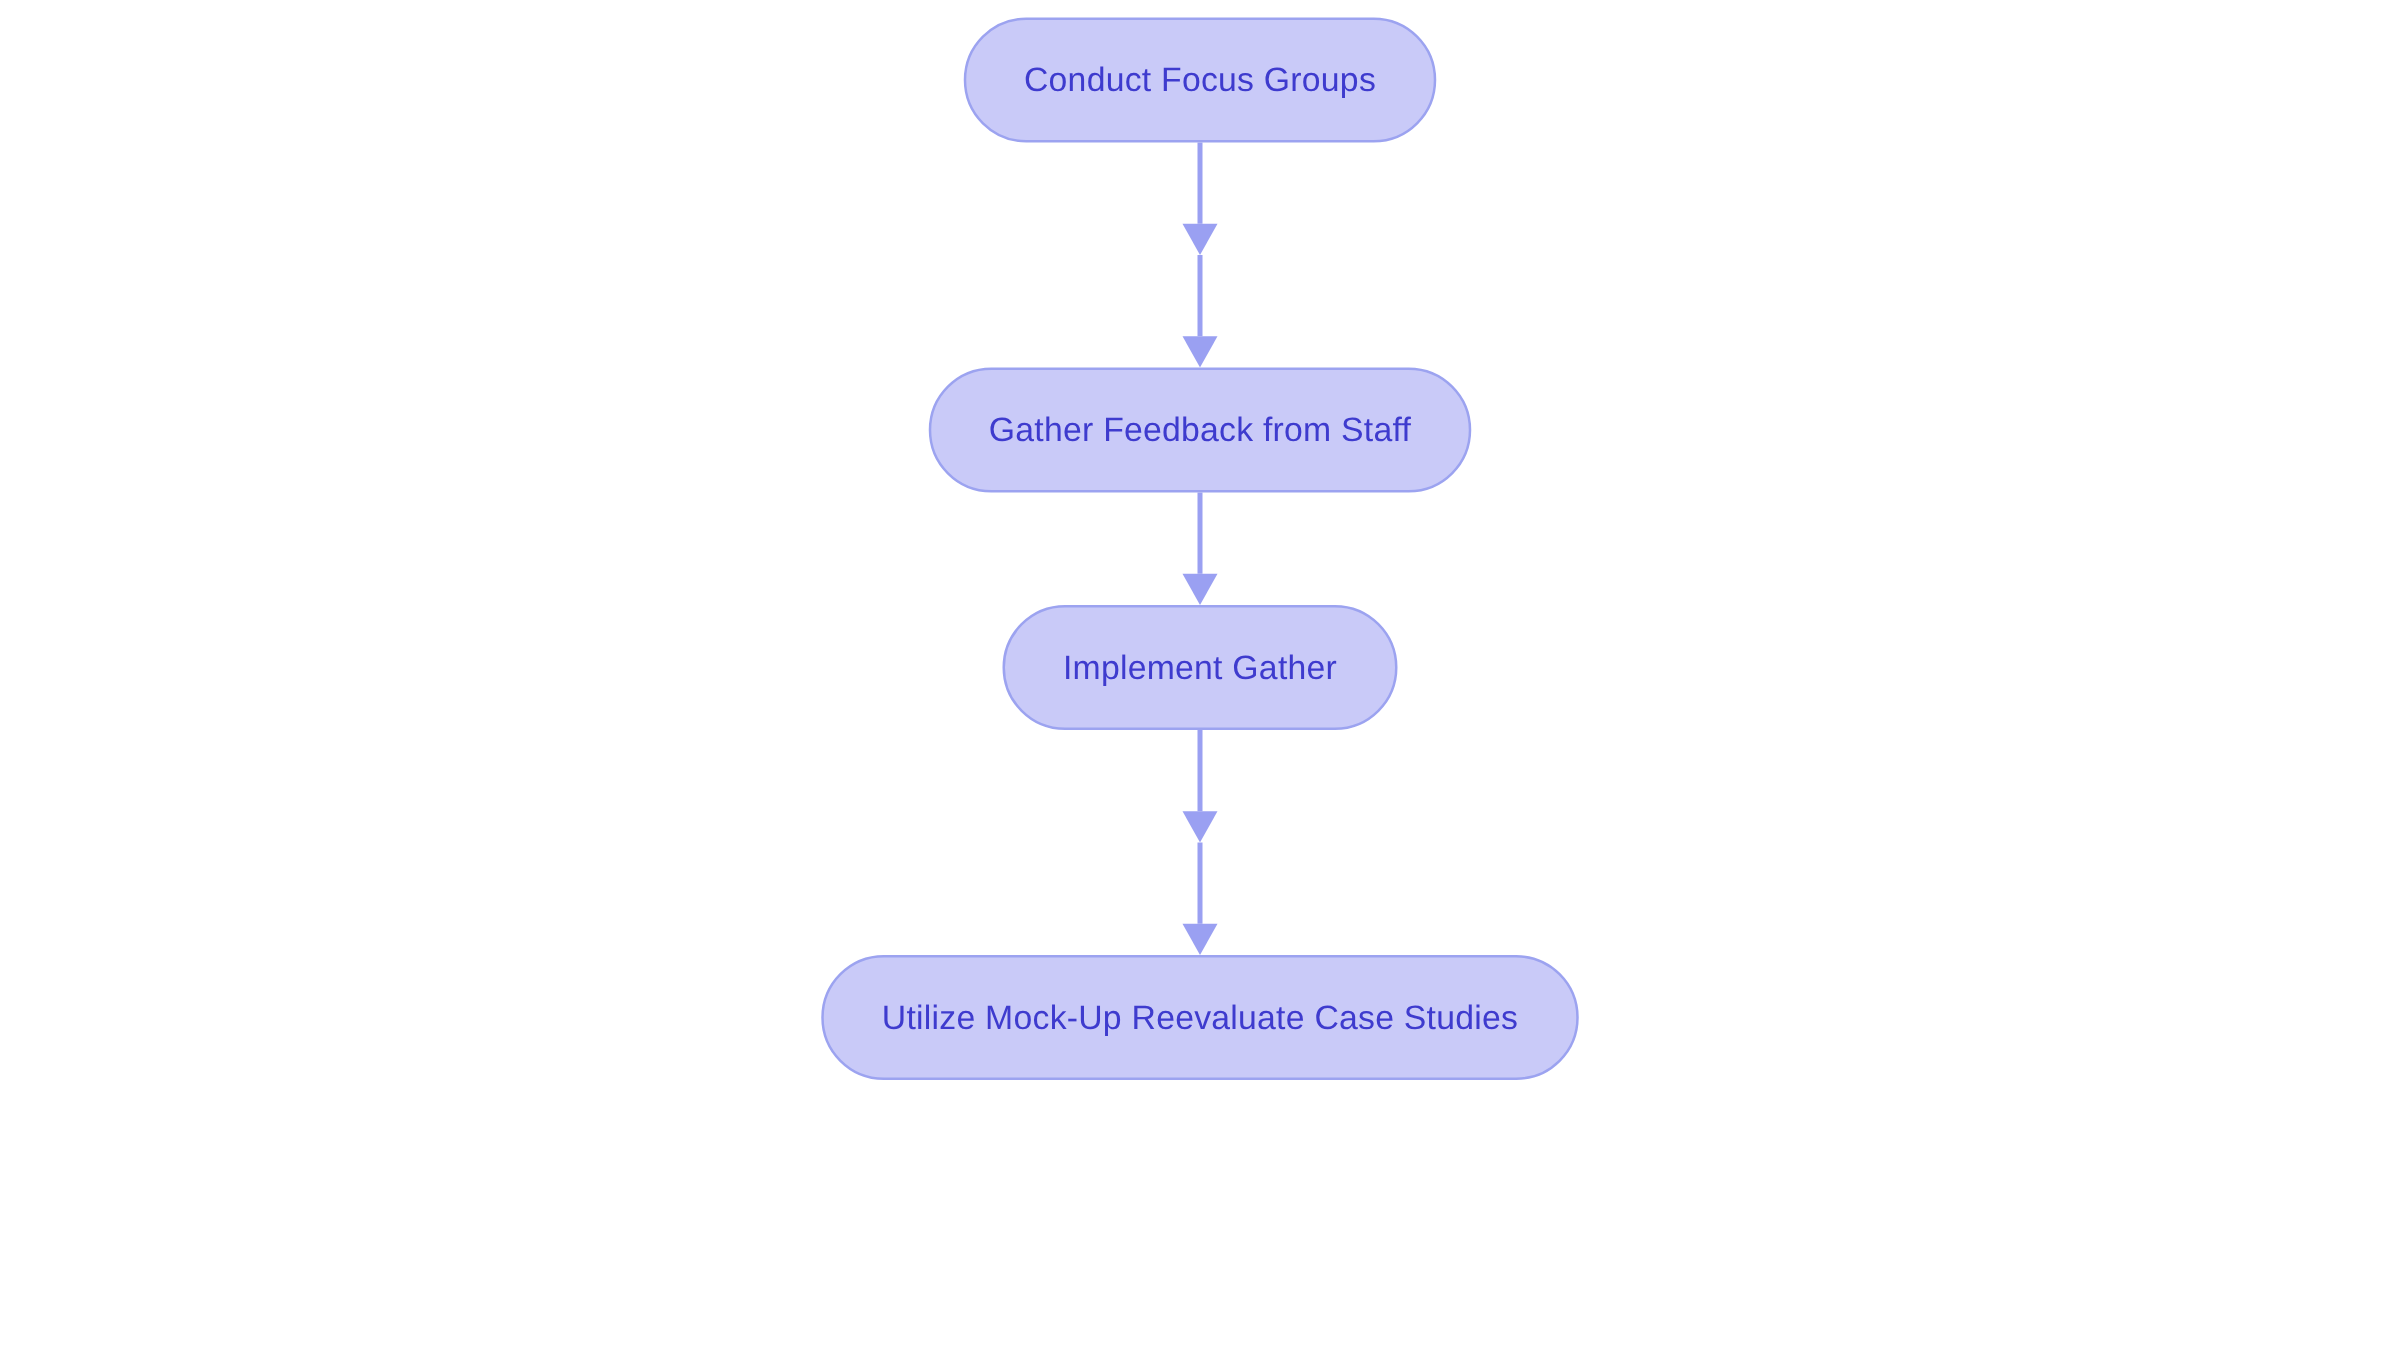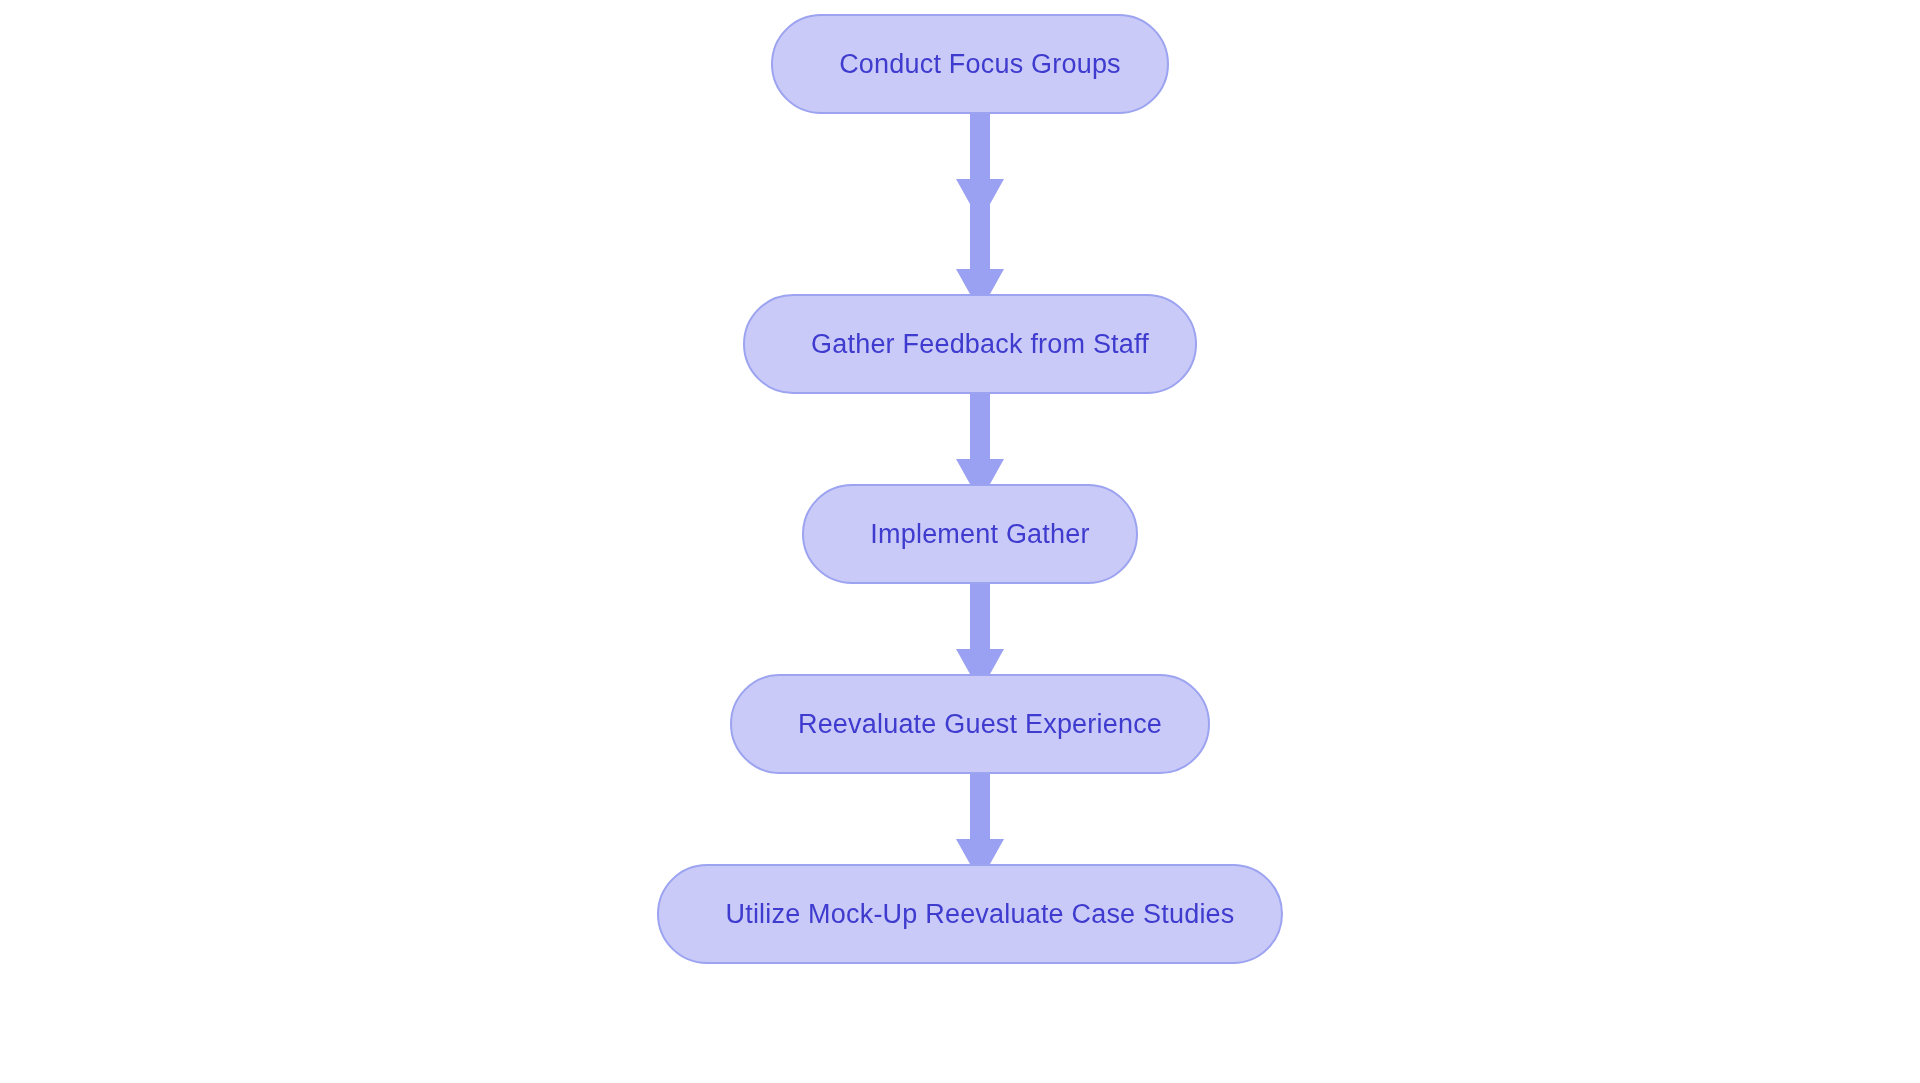--- a/index.html
+++ b/index.html
@@ -2,21 +2,21 @@
 <html style="--page-bg: #ffffff; --node-fill: #c9caf8; --node-border: #9ca3f0; --node-text: #3e3bce; --arrow: #9aa0f2;"><head>
 <meta charset="utf-8">
 <style>
   :root {
     --node-fill: #c9caf8;
     --node-border: #9ca3f0;
     --node-text: #3e3bce;
     --arrow: #9aa0f2;
     --page-bg: #ffffff;
   }
-  * { box-sizing: border-box; padding-left: 20px; }
+  * { box-sizing: border-box; }
   html, body {
     margin: 0;
     padding: 0;
     background: var(--page-bg);
     font-family: "Liberation Sans", "DejaVu Sans", sans-serif;
   }
   .canvas {
     position: relative;
     width: 1920px;
     height: 1083px;
@@ -98,23 +98,20 @@
 
     <div class="node">
       <span>Implement Gather</span>
     </div>
 
     <div class="arrow">
       <div class="shaft"></div>
       <div class="head"></div>
     </div>
 
-    <div class="node">
-      <span>Reevaluate Guest Experience</span>
-    </div>
 
     <div class="arrow">
       <div class="shaft"></div>
       <div class="head"></div>
     </div>
 
     <div class="node">
       <span>Utilize Mock-Up Reevaluate Case Studies</span>
     </div>
 

